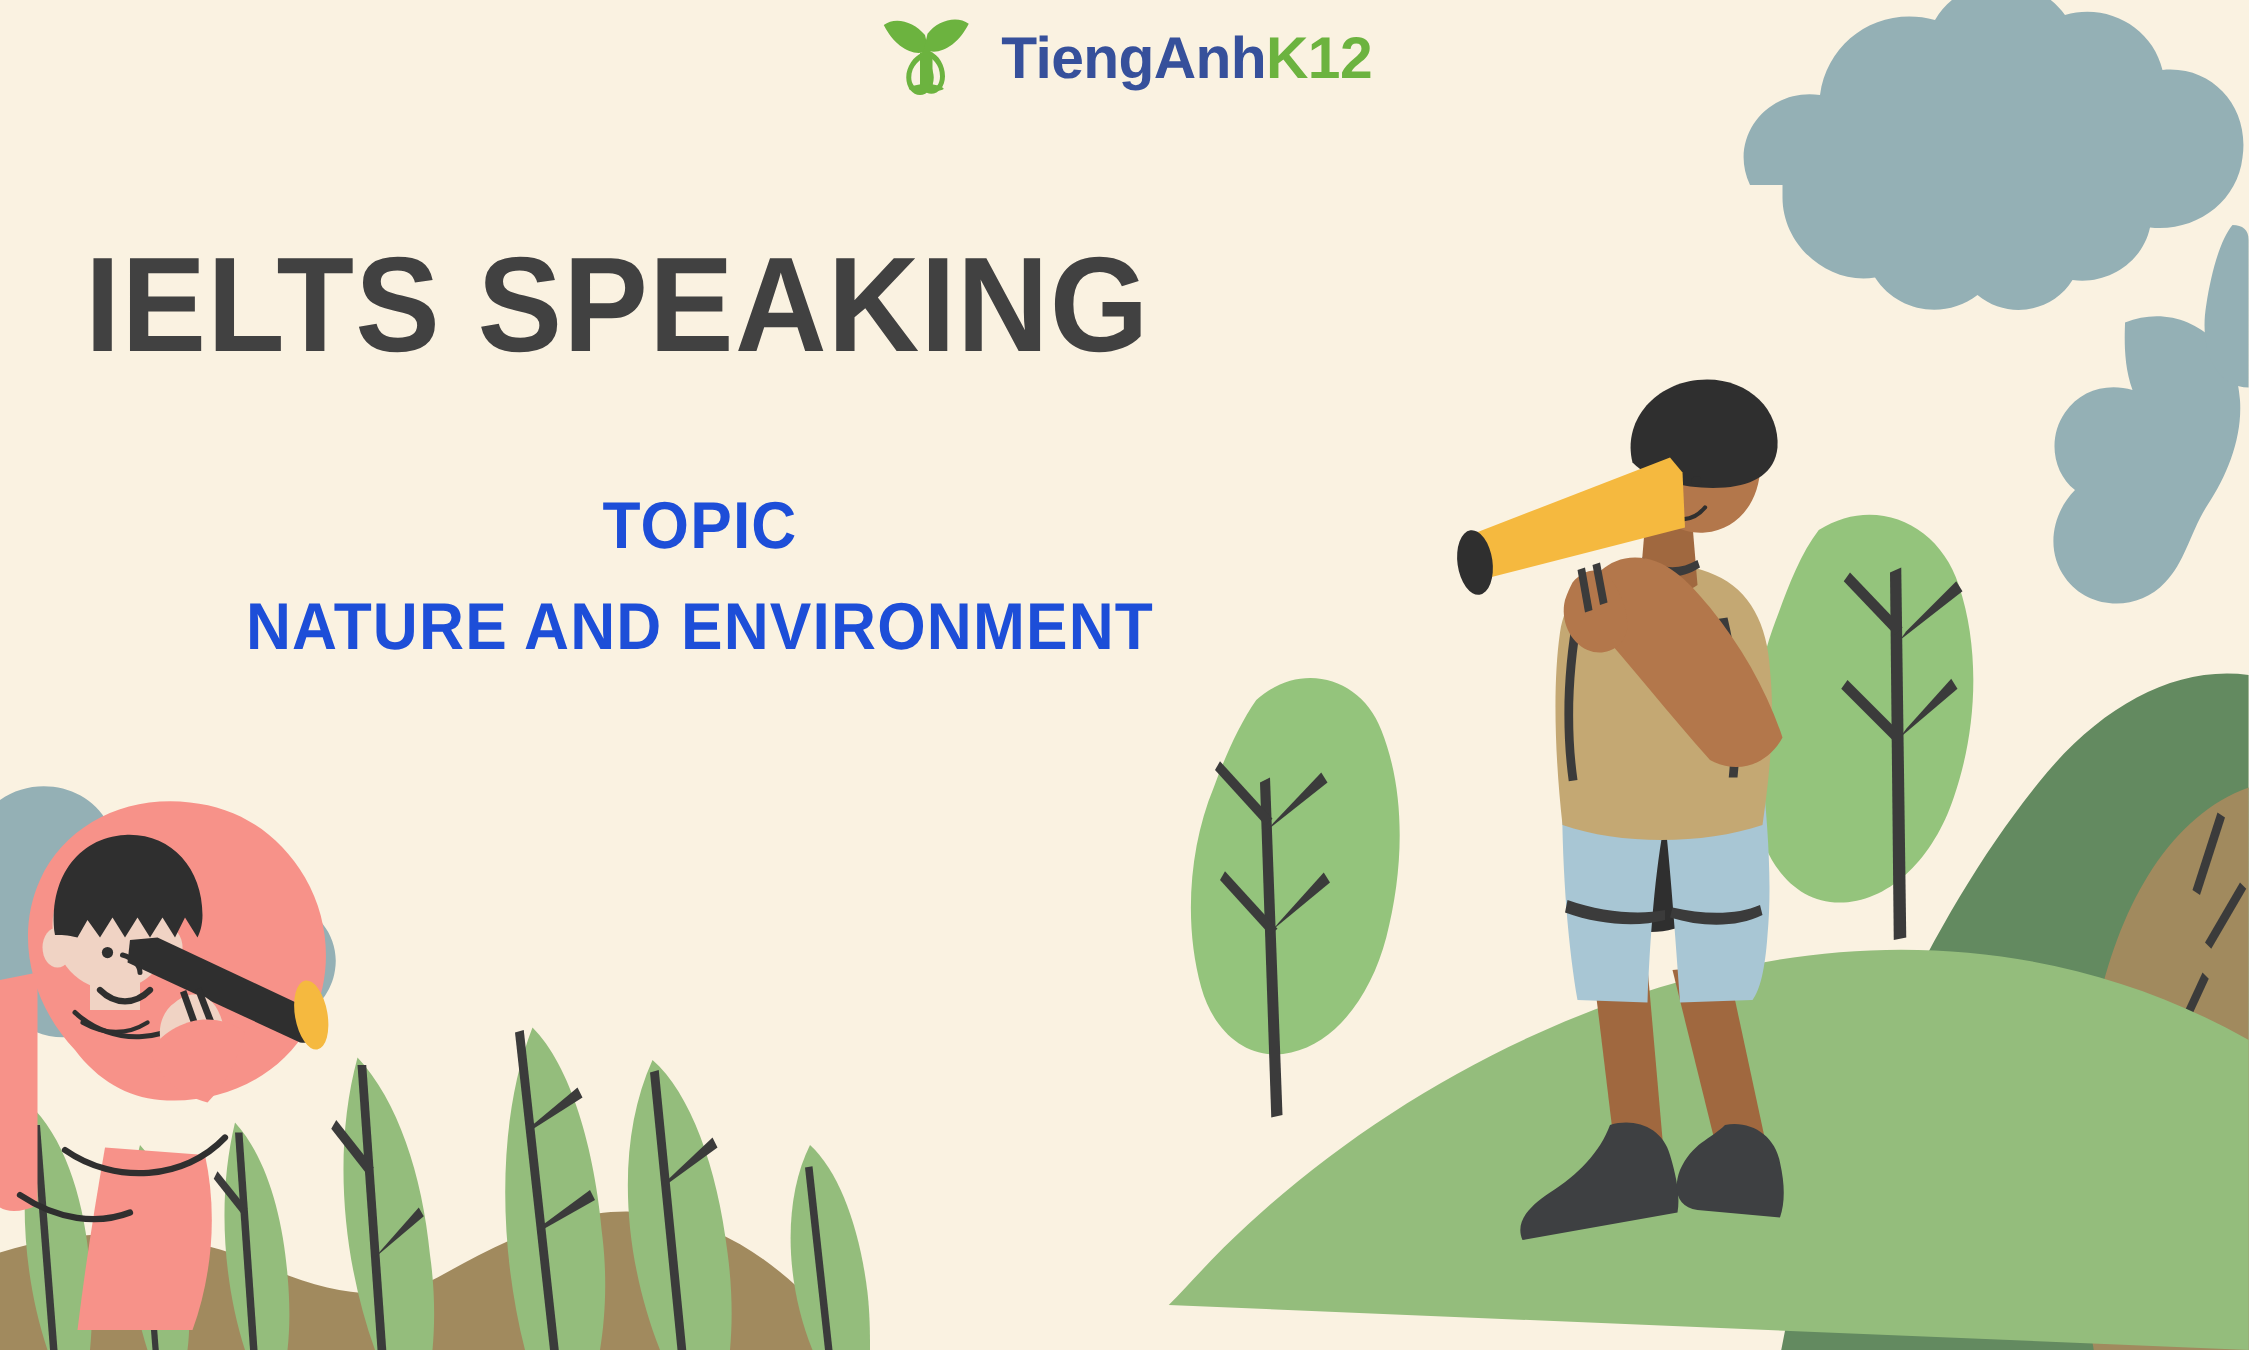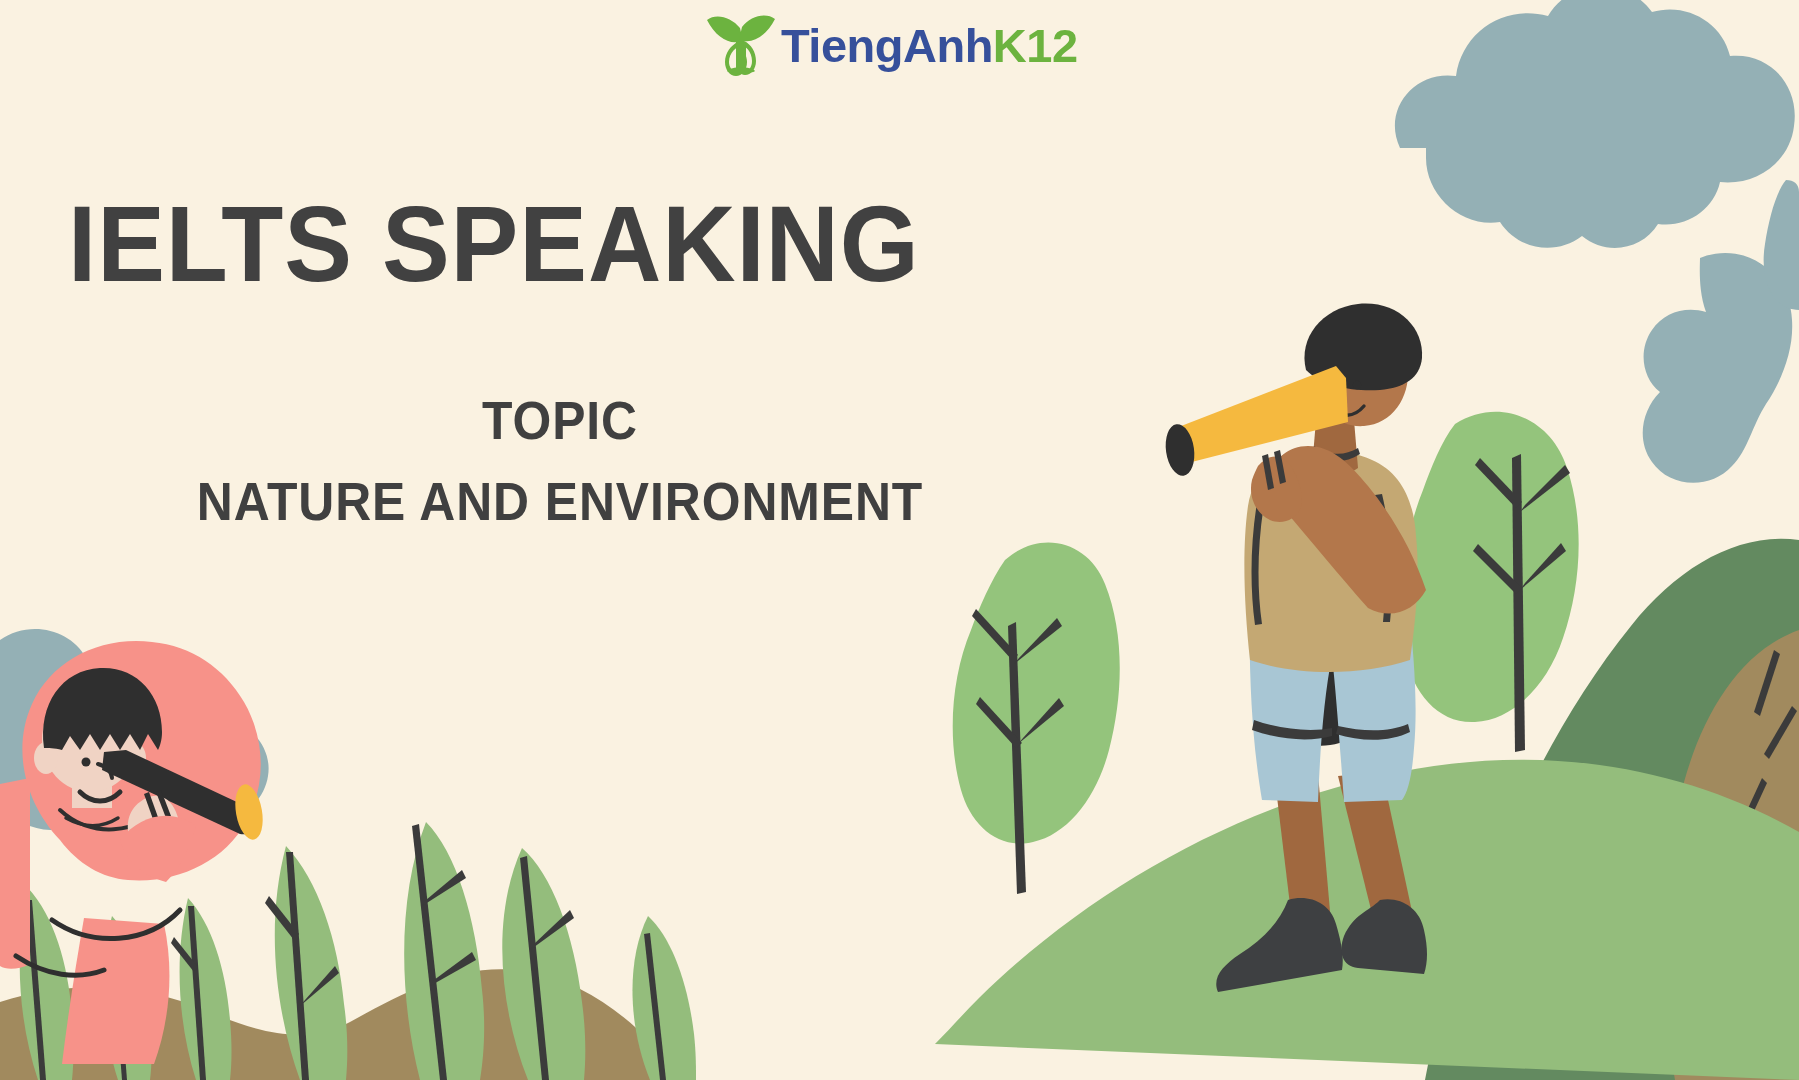--- a/index.html
+++ b/index.html
@@ -9,21 +9,21 @@
     font-family:"Liberation Sans", sans-serif;
     overflow:hidden;
     position:relative;
   }
   #stage{position:absolute;inset:0;width:1799px;height:1080px;}
   #art{position:absolute;inset:0;width:1799px;height:1080px;}
 
   
   #logo{
     position:absolute;left:703px;top:12px;
-    display:flex;align-items:center;gap:4px;
+    display:flex;align-items:center;gap:24px;
     height:66px;
   }
   #logo-mark{width:74px;height:62px;display:block;}
   #logo-text{
     font-size:47px;font-weight:bold;letter-spacing:-0.5px;
     line-height:1;white-space:nowrap;
   }
   #logo-text .brand{color:#36509b;}
   #logo-text .k12{color:#6cb33f;}
 
@@ -33,21 +33,21 @@
     color:#414141;
     font-size:108px;font-weight:bold;
     letter-spacing:1px;
     line-height:1;
     transform:scaleX(0.94);
     transform-origin:left top;
     white-space:nowrap;
   }
   #topic-block{
     position:absolute;left:60px;top:390px;width:1000px;
-    text-align:center;color:#404040;
+    text-align:center;color:#1d4ed8;
   }
   #topic-line{
     font-size:53px;font-weight:bold;letter-spacing:1px;line-height:1.16;
     transform:scaleX(0.94);
   }
   #topic-sub{
     font-size:53px;font-weight:bold;letter-spacing:1px;line-height:1.16;
     margin-top:20px;
     transform:scaleX(0.94);
   }

